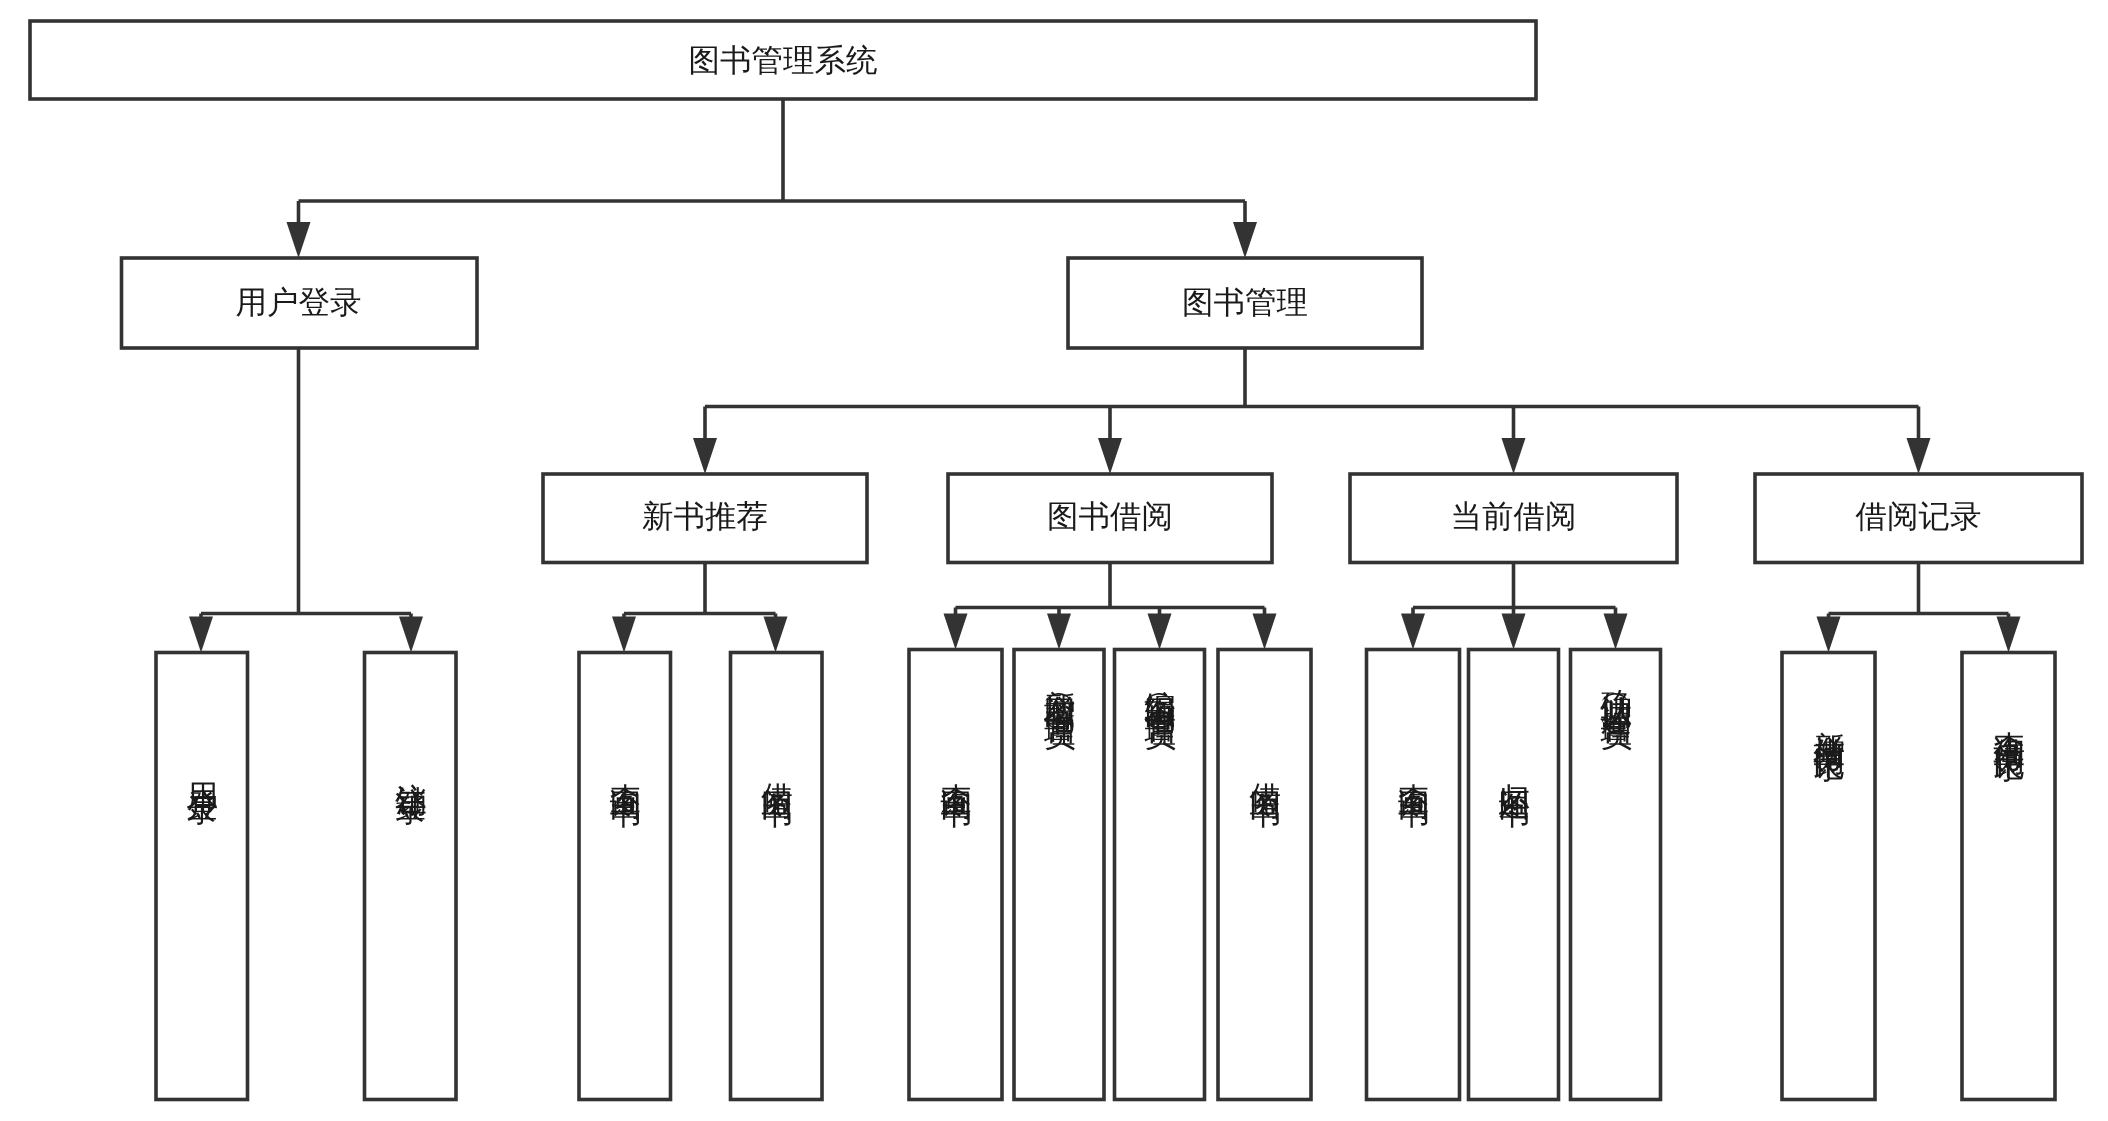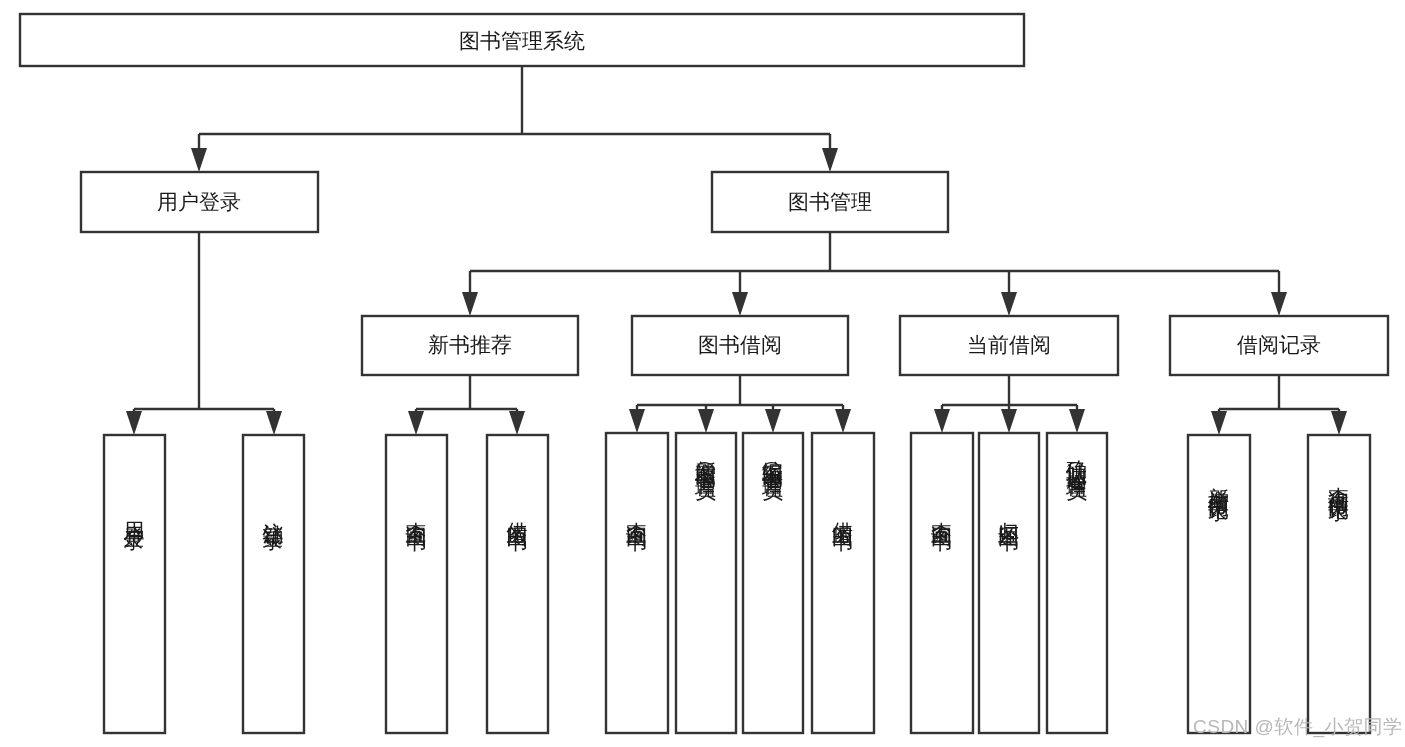--- a/index.html
+++ b/index.html
@@ -232,15 +232,14 @@
     <span class="node-label-v">确认归还（管理员）</span>
   </div>
 
   <div class="vlabel-wrap" style="left:1188px; top:470px; width:62px; height:263px;">
     <span class="node-label-v">新增借阅记录</span>
   </div>
   <div class="vlabel-wrap" style="left:1308px; top:470px; width:62px; height:263px;">
     <span class="node-label-v">查询借阅记录</span>
   </div>
 
-  <div class="watermark" style="left:1193px; top:714px;">CSDN @软件_小贺同学</div>
 
 </div>
 
 </body></html>

